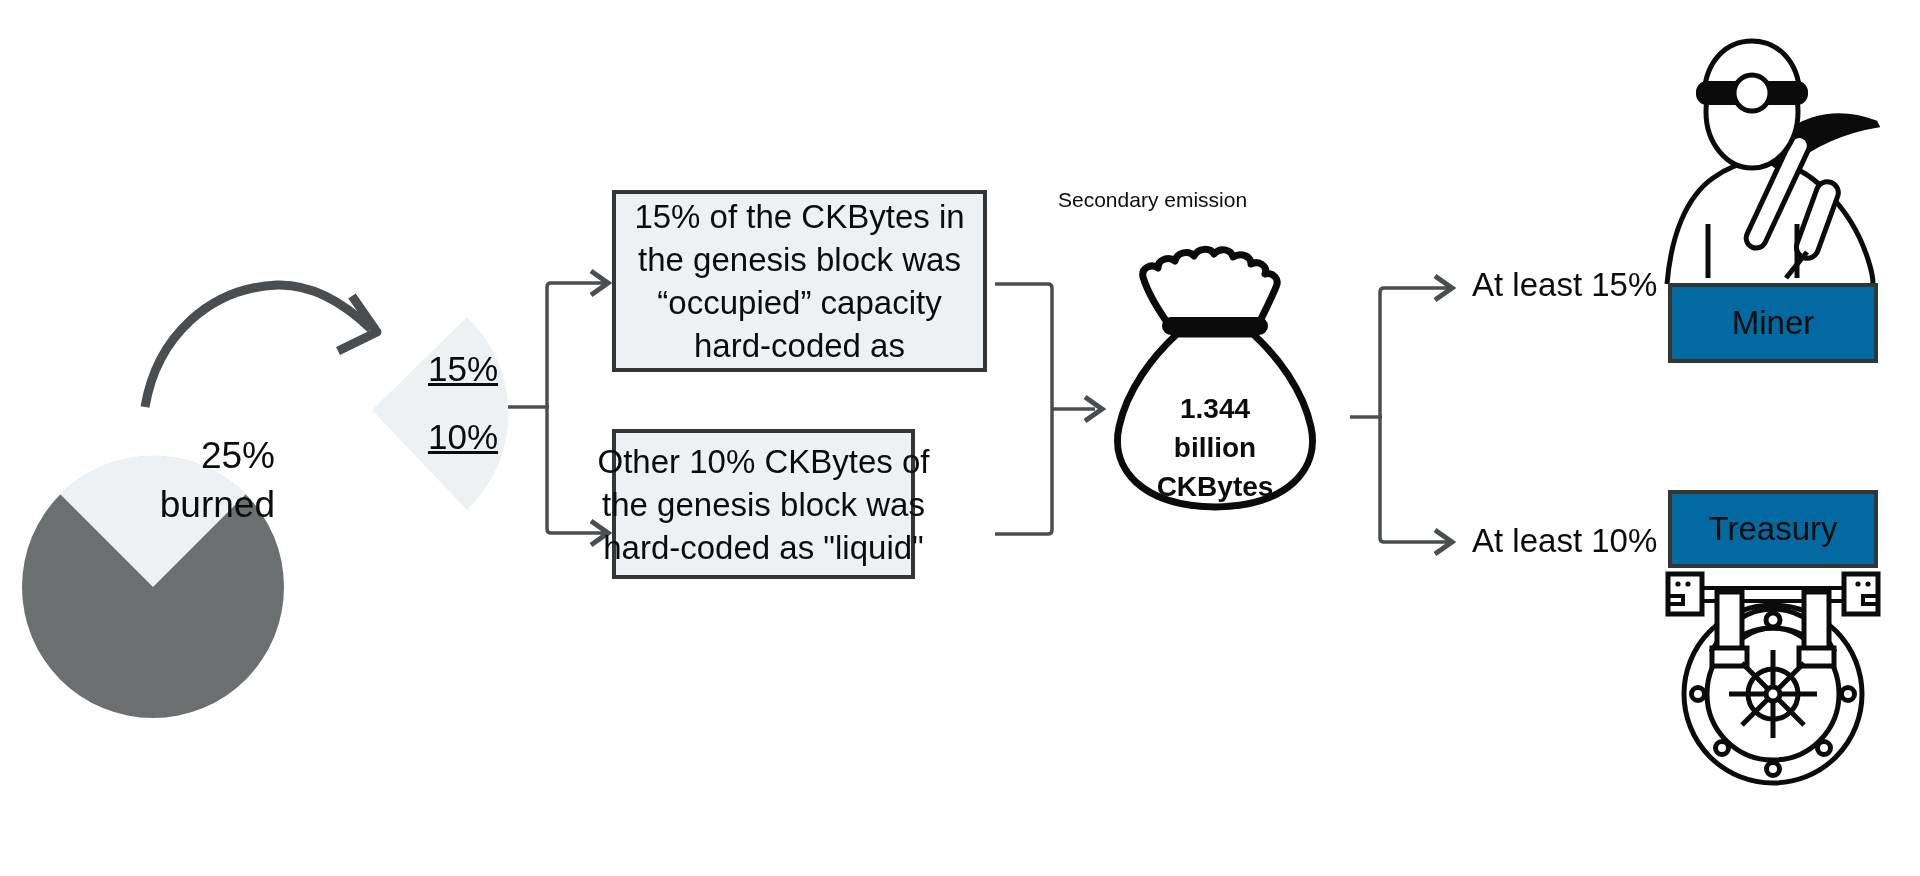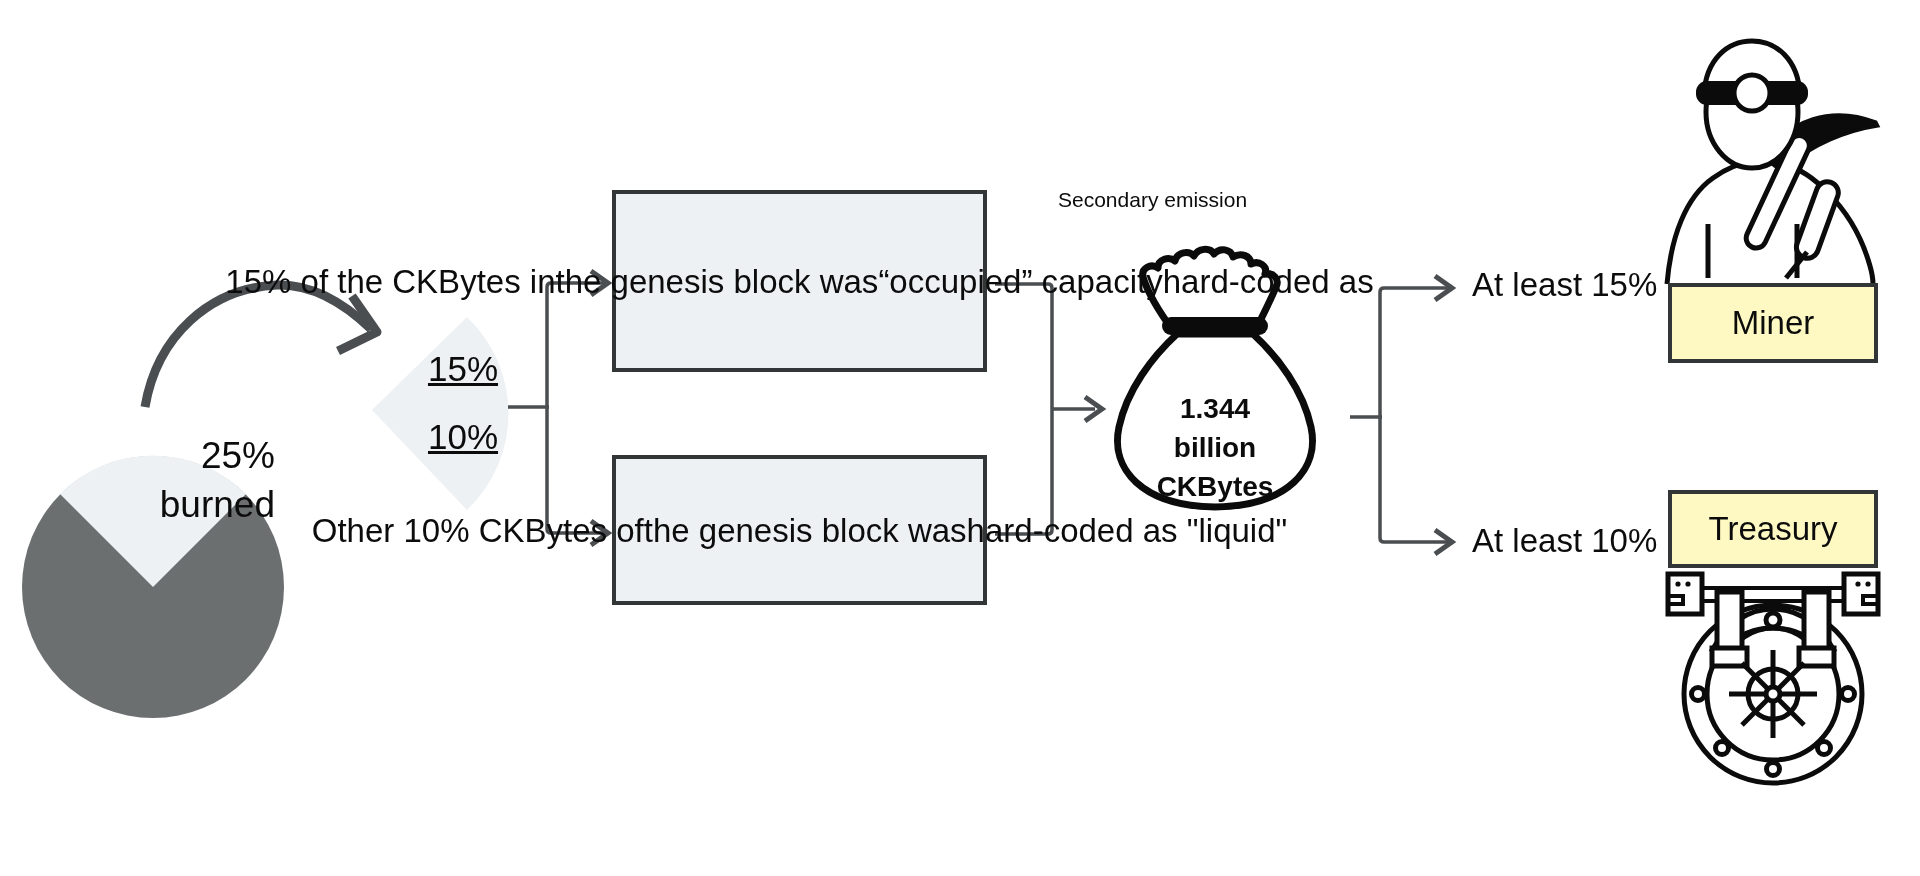--- a/index.html
+++ b/index.html
@@ -7,30 +7,30 @@
     position:relative; width:1920px; height:876px; background:#ffffff;
     font-family:"Liberation Sans", sans-serif; overflow:hidden; color:#0c0c0c;
   }
   .gfx { position:absolute; left:0; top:0; z-index:1; }
   .txt { position:absolute; z-index:3; color:#0c0c0c; }
   .pie-label { left:35px; top:431px; width:240px; font-size:37px; line-height:49px; text-align:right; }
   .fan-label { left:403px; width:120px; font-size:35px; line-height:38px; text-align:center;text-decoration:underline; }
   .genesis-box {
     position:absolute; z-index:2; box-sizing:border-box;
     background:#edf1f3; border:4px solid #333637;
-    display:flex; flex-direction:row; justify-content:center; align-items:center;
+    display:flex; flex-direction:column; justify-content:center; align-items:center;
     text-align:center;
   }
   .genesis-box .bline { font-size:33px; line-height:43px; white-space:nowrap; }
   .title { left:1058px; top:188px; font-size:21px; font-weight:normal; white-space:nowrap; }
   .bag-text { left:1130px; top:389px; width:170px; font-size:28px; font-weight:bold; line-height:39px; text-align:center; z-index:3; }
   .share-label { left:1472px; font-size:33px; white-space:nowrap; }
   .entity-box {
     position:absolute; z-index:2; box-sizing:border-box;
-    background:#fef9c3; border:4px solid #333637;
+    background:#0369a1; border:4px solid #333637;
     display:flex; justify-content:center; align-items:center;
     font-size:33px;
   }
 </style>
 </head>
 <body>
 
 <div class="canvas">
 
   <svg class="gfx" width="1920" height="876" viewBox="0 0 1920 876">
@@ -131,21 +131,21 @@
   <div class="txt fan-label" style="top:350px">15%</div>
   <div class="txt fan-label" style="top:418px">10%</div>
 
   <div class="genesis-box" style="left:612px;top:190px;width:375px;height:182px">
     <div class="bline">15% of the CKBytes in</div>
     <div class="bline">the genesis block was</div>
     <div class="bline">“occupied” capacity</div>
     <div class="bline">hard-coded as</div>
   </div>
 
-  <div class="genesis-box" style="left:612px;top:455px;width:375px;height:150px">
+  <div class="genesis-box" style="left:612px;top:429px;width:303px;height:150px">
     <div class="bline">Other 10% CKBytes of</div>
     <div class="bline">the genesis block was</div>
     <div class="bline">hard-coded as "liquid"</div>
   </div>
 
   <div class="txt title">Secondary emission</div>
   <div class="txt bag-text">
     <div>1.344</div>
     <div>billion</div>
     <div>CKBytes</div>

